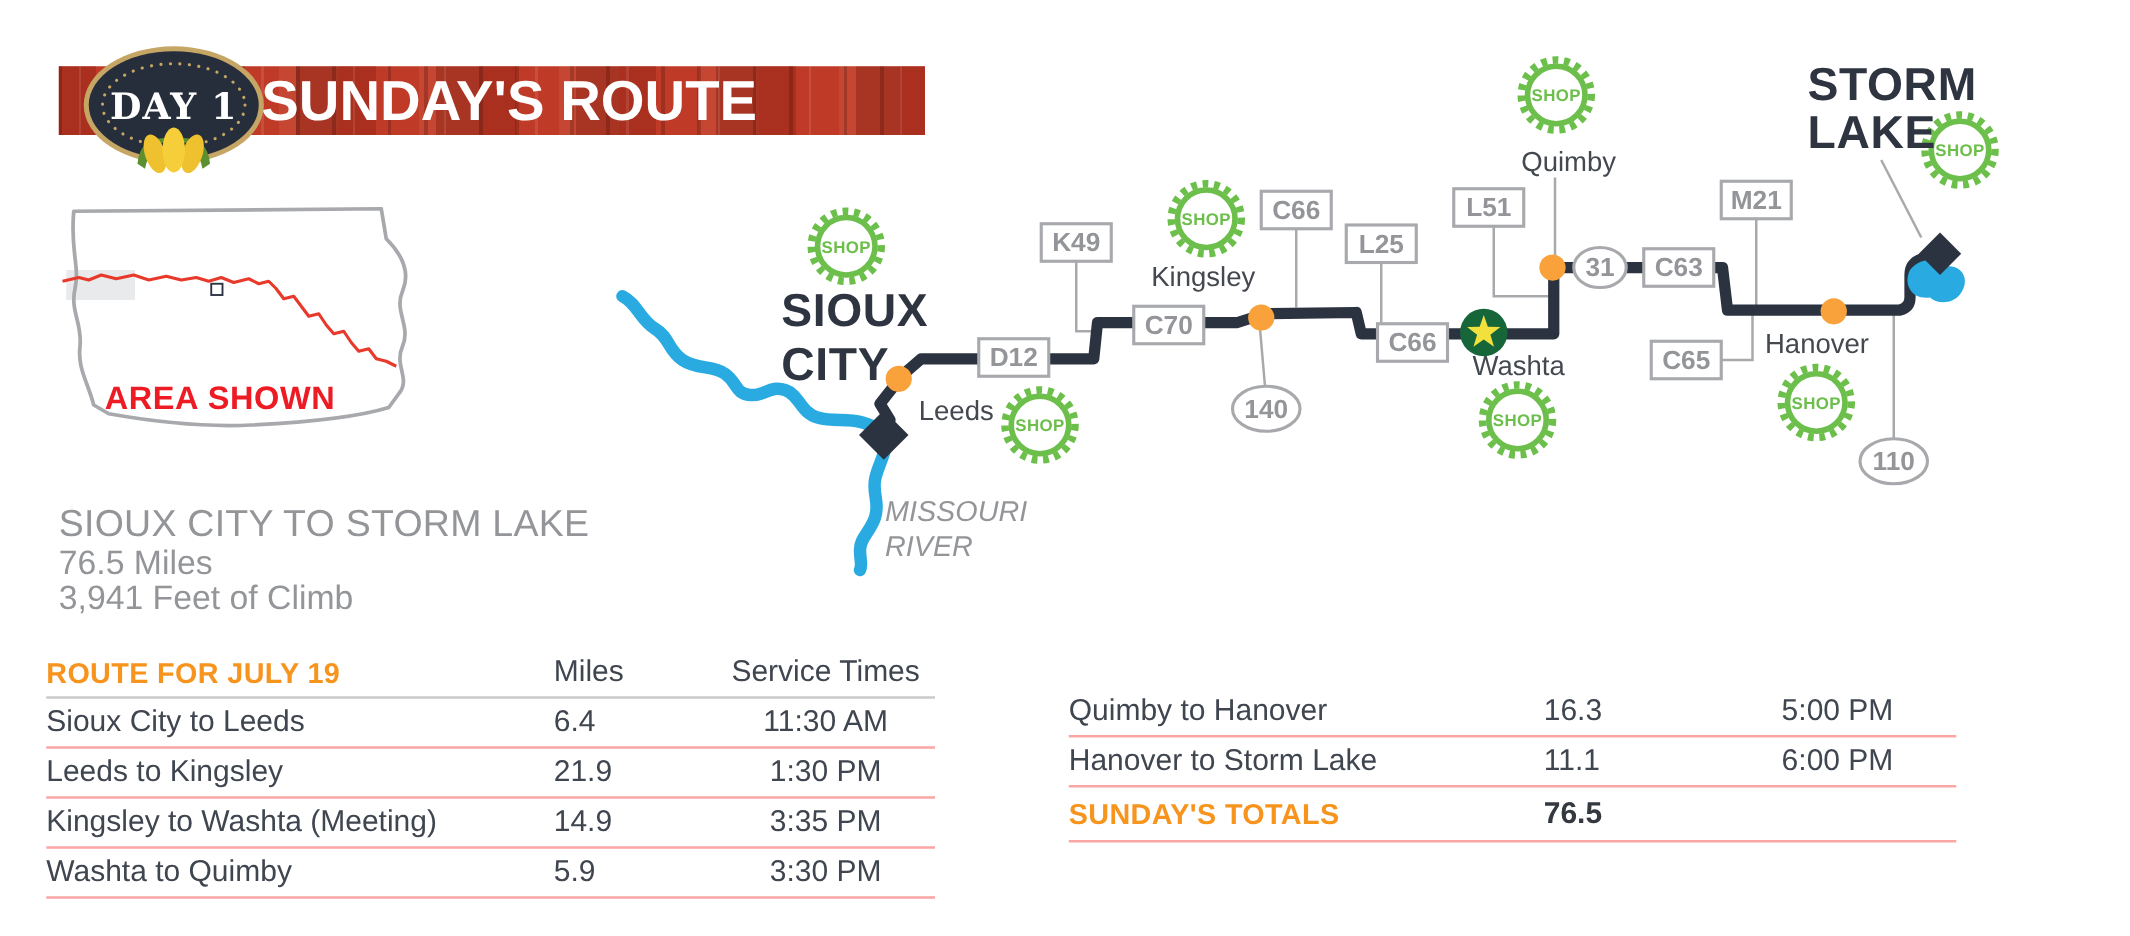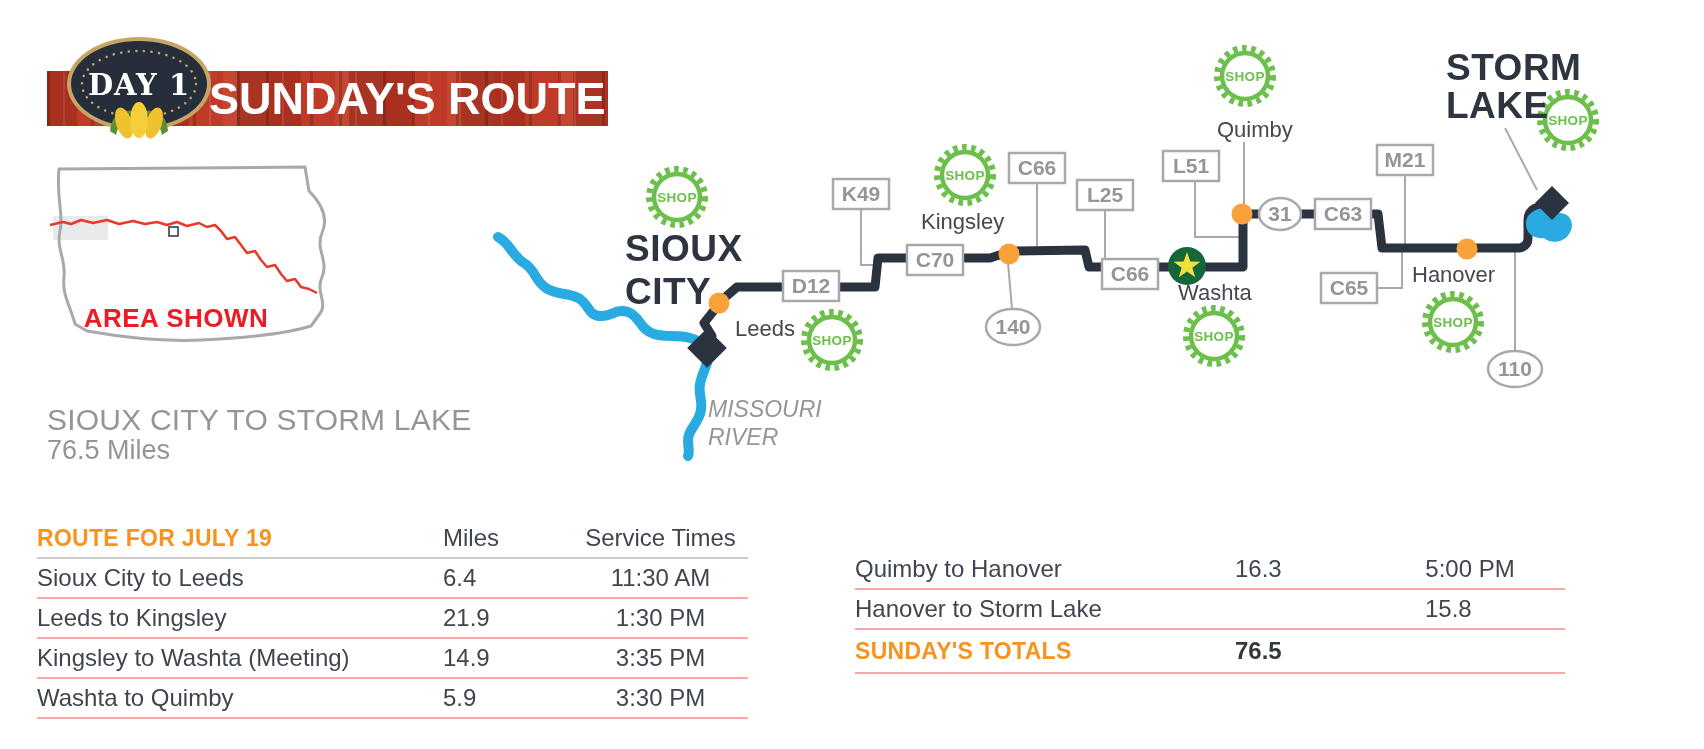--- a/index.html
+++ b/index.html
@@ -1,20 +1,20 @@
 <!DOCTYPE html>
 <html><head>
 <meta charset="utf-8">
 <style>
   html,body{margin:0;padding:0;background:#fff;}
   #page{position:relative;width:1704px;height:749px;background:#fff;overflow:hidden;
         font-family:"Liberation Sans",sans-serif;}
 
   
-  .banner{position:absolute;left:47px;top:71px;width:561px;height:55px;
+  .banner{position:absolute;left:47px;top:53px;width:693px;height:55px;
     background-color:#BF3B28;
     background-image:
       repeating-linear-gradient(90deg, rgba(60,10,5,.25) 0 3px, rgba(0,0,0,0) 3px 16px,
         rgba(255,255,255,.10) 16px 18px, rgba(0,0,0,0) 18px 44px,
         rgba(0,0,0,.18) 44px 47px, rgba(0,0,0,0) 47px 73px),
       repeating-linear-gradient(90deg, rgba(130,25,12,.35) 0 30px, rgba(0,0,0,0) 30px 64px,
         rgba(240,150,120,.12) 64px 78px, rgba(0,0,0,.12) 78px 112px);}
   .banner-title{position:absolute;left:162px;top:0;height:55px;line-height:56px;
     font-weight:bold;font-size:45px;color:#fff;letter-spacing:0;white-space:nowrap;}
   .day-badge{position:absolute;left:62px;top:33px;}
@@ -259,20 +259,21 @@
       5,62 18,59 26,61 36,57 48,60 62,57 74,61 88,58 100,61 112,59 122,62 132,59
       142,63 154,60 162,64 170,62 176,68 182,76 190,74 196,82 202,90 210,88
       216,97 222,104 230,102 236,111 242,118 250,116 256,124 264,126 272,130"></polyline>
     <rect x="124" y="64" width="9" height="9" fill="#fff" stroke="#2B3240" stroke-width="1.5"></rect>
     <text class="area-label" x="131" y="164">AREA SHOWN</text>
   </svg>
 
   <div class="stats">
     <div class="t">SIOUX CITY TO STORM LAKE</div>
     <div class="s">76.5 Miles</div>
+    <div class="s">3,941 Feet of Climb</div>
   </div>
 
   <div class="tbl tbl-left" style="left:37px;top:519px;width:711px;">
     <div class="row hdr">
       <div class="seg accent">ROUTE FOR JULY 19</div>
       <div class="mi">Miles</div>
       <div class="tm">Service Times</div>
     </div>
     <div class="row">
       <div class="seg">Sioux City to Leeds</div>
@@ -297,21 +298,22 @@
   </div>
 
   <div class="tbl tbl-right" style="left:855px;top:550px;width:710px;">
     <div class="row">
       <div class="seg">Quimby to Hanover</div>
       <div class="mi">16.3</div>
       <div class="tm">5:00 PM</div>
     </div>
     <div class="row">
       <div class="seg">Hanover to Storm Lake</div>
-      <div class="mi">15.8</div>
+      <div class="mi">11.1</div>
+      <div class="tm">6:00 PM</div>
     </div>
     <div class="row" style="height:42px;">
       <div class="seg accent">SUNDAY'S TOTALS</div>
       <div class="mi totval">76.5</div>
       <div class="tm"></div>
     </div>
   </div>
 
 </div>
 

